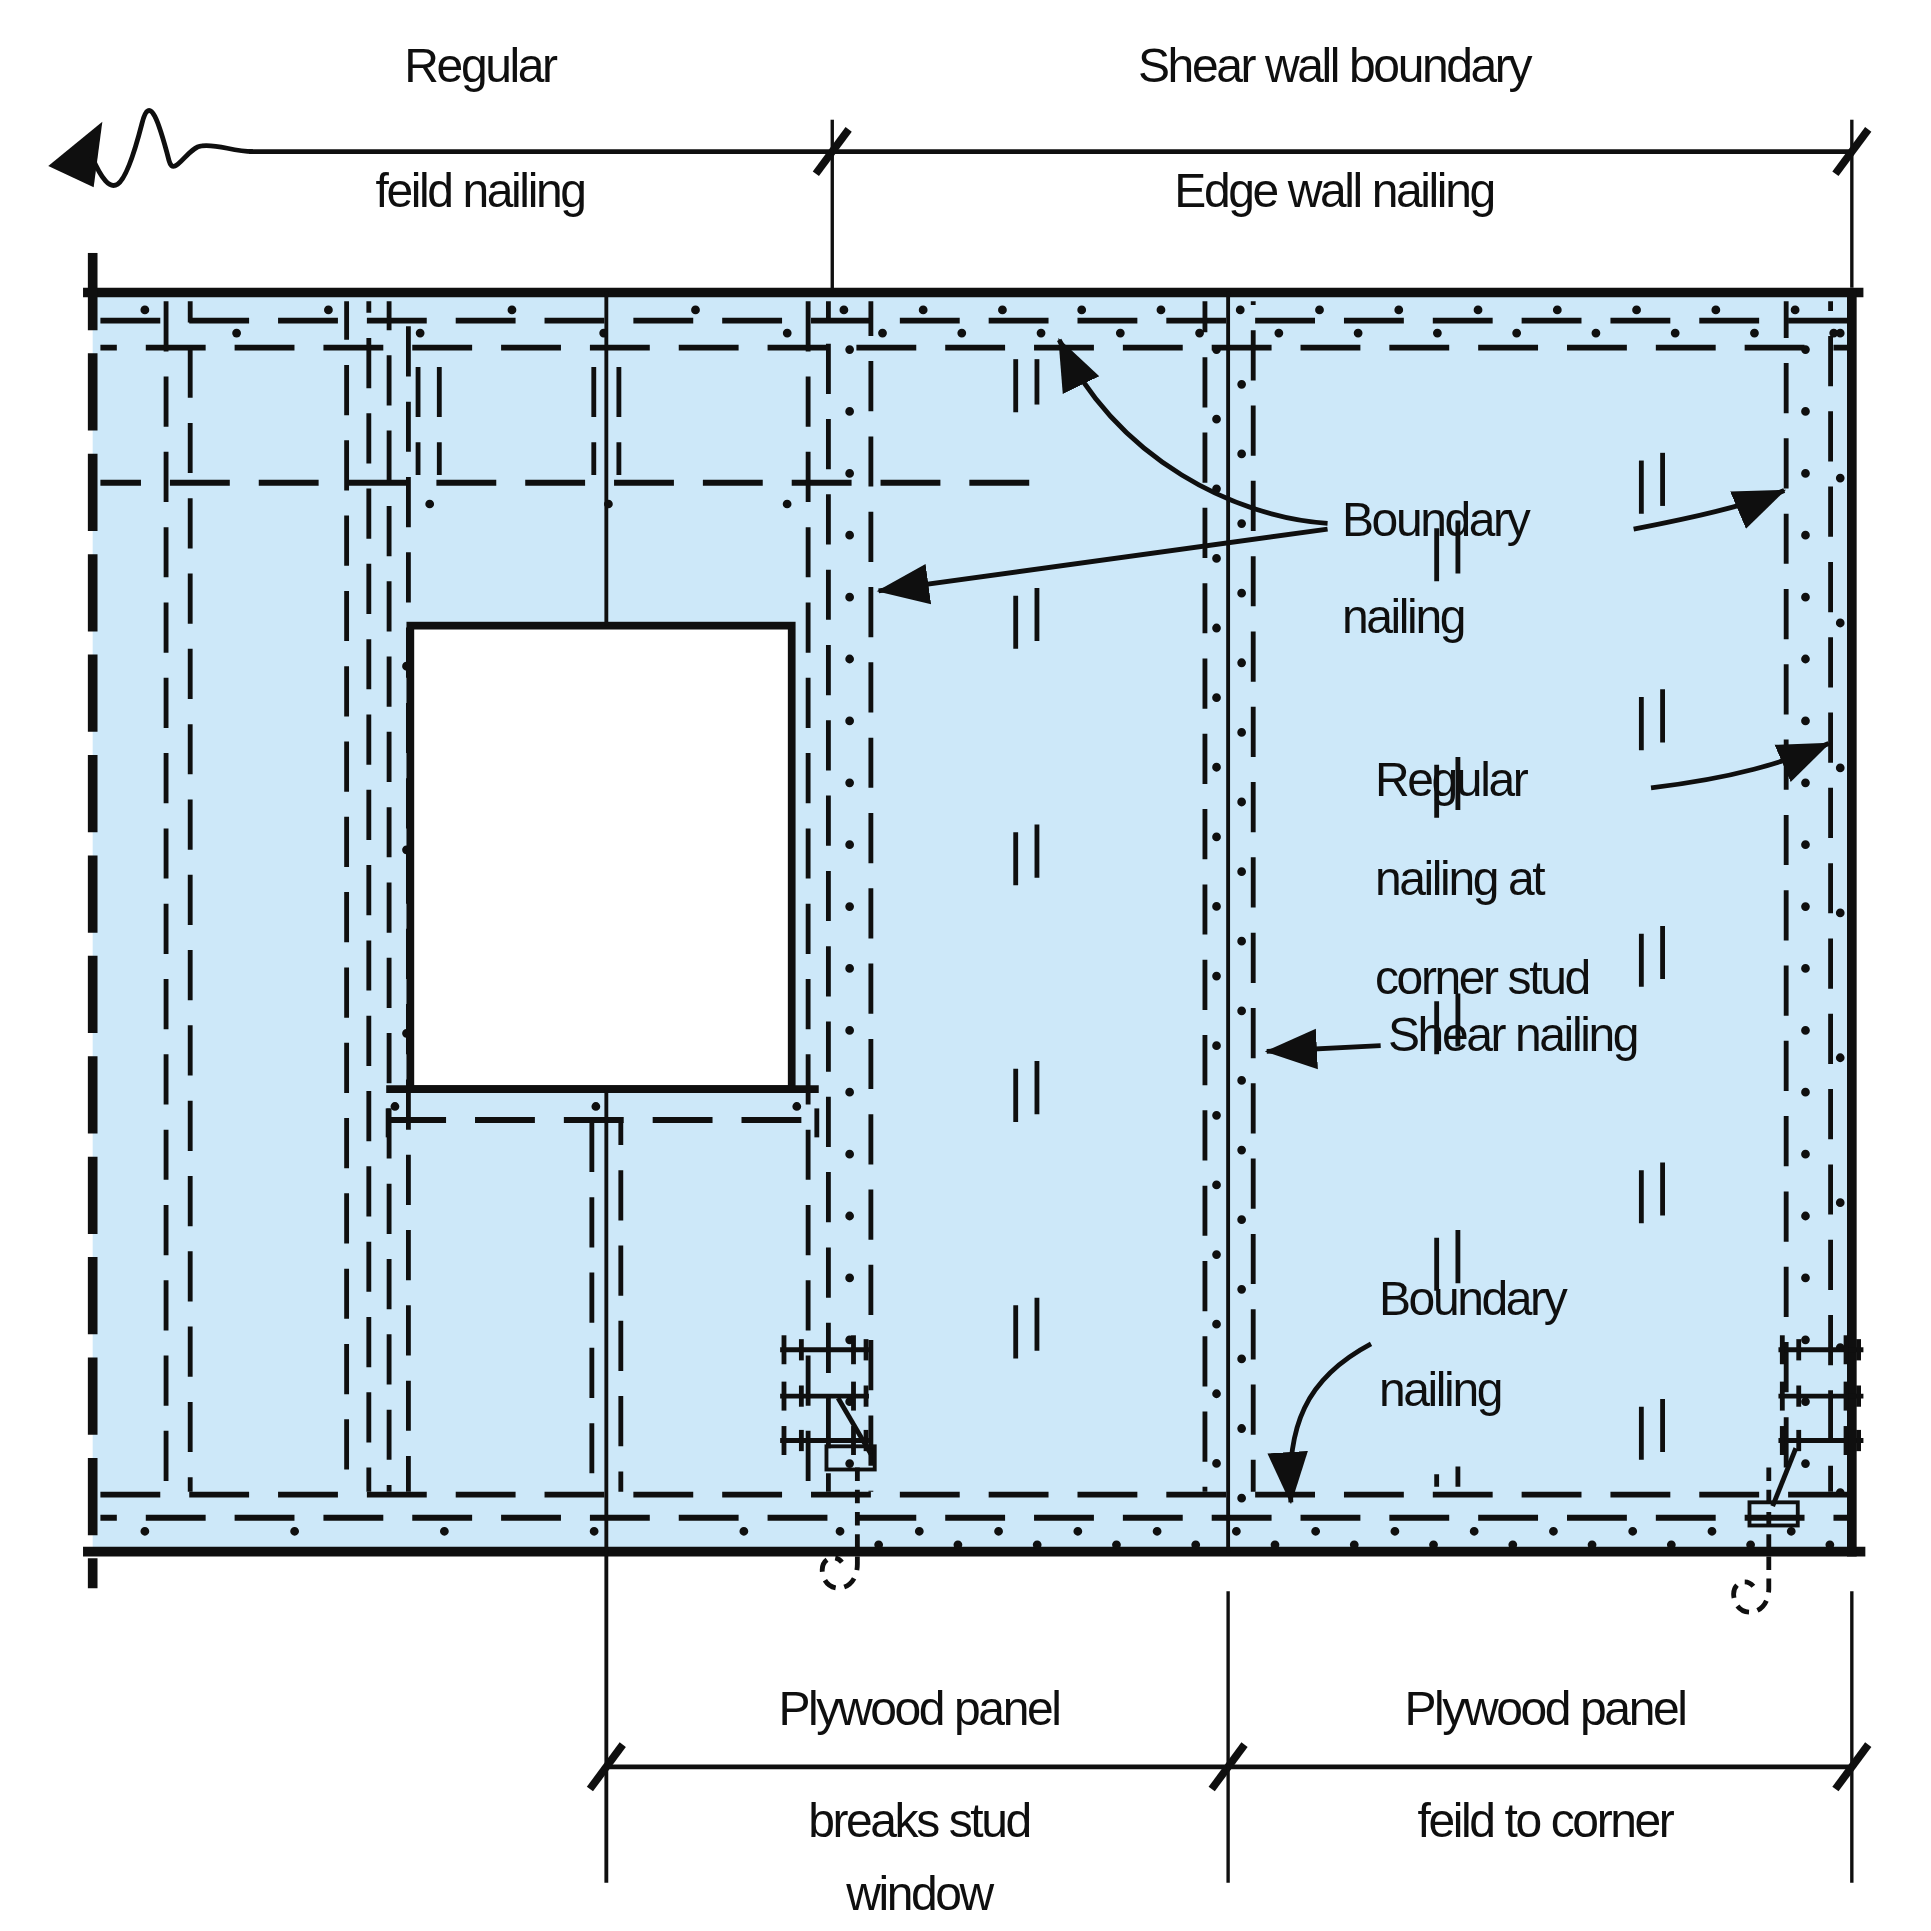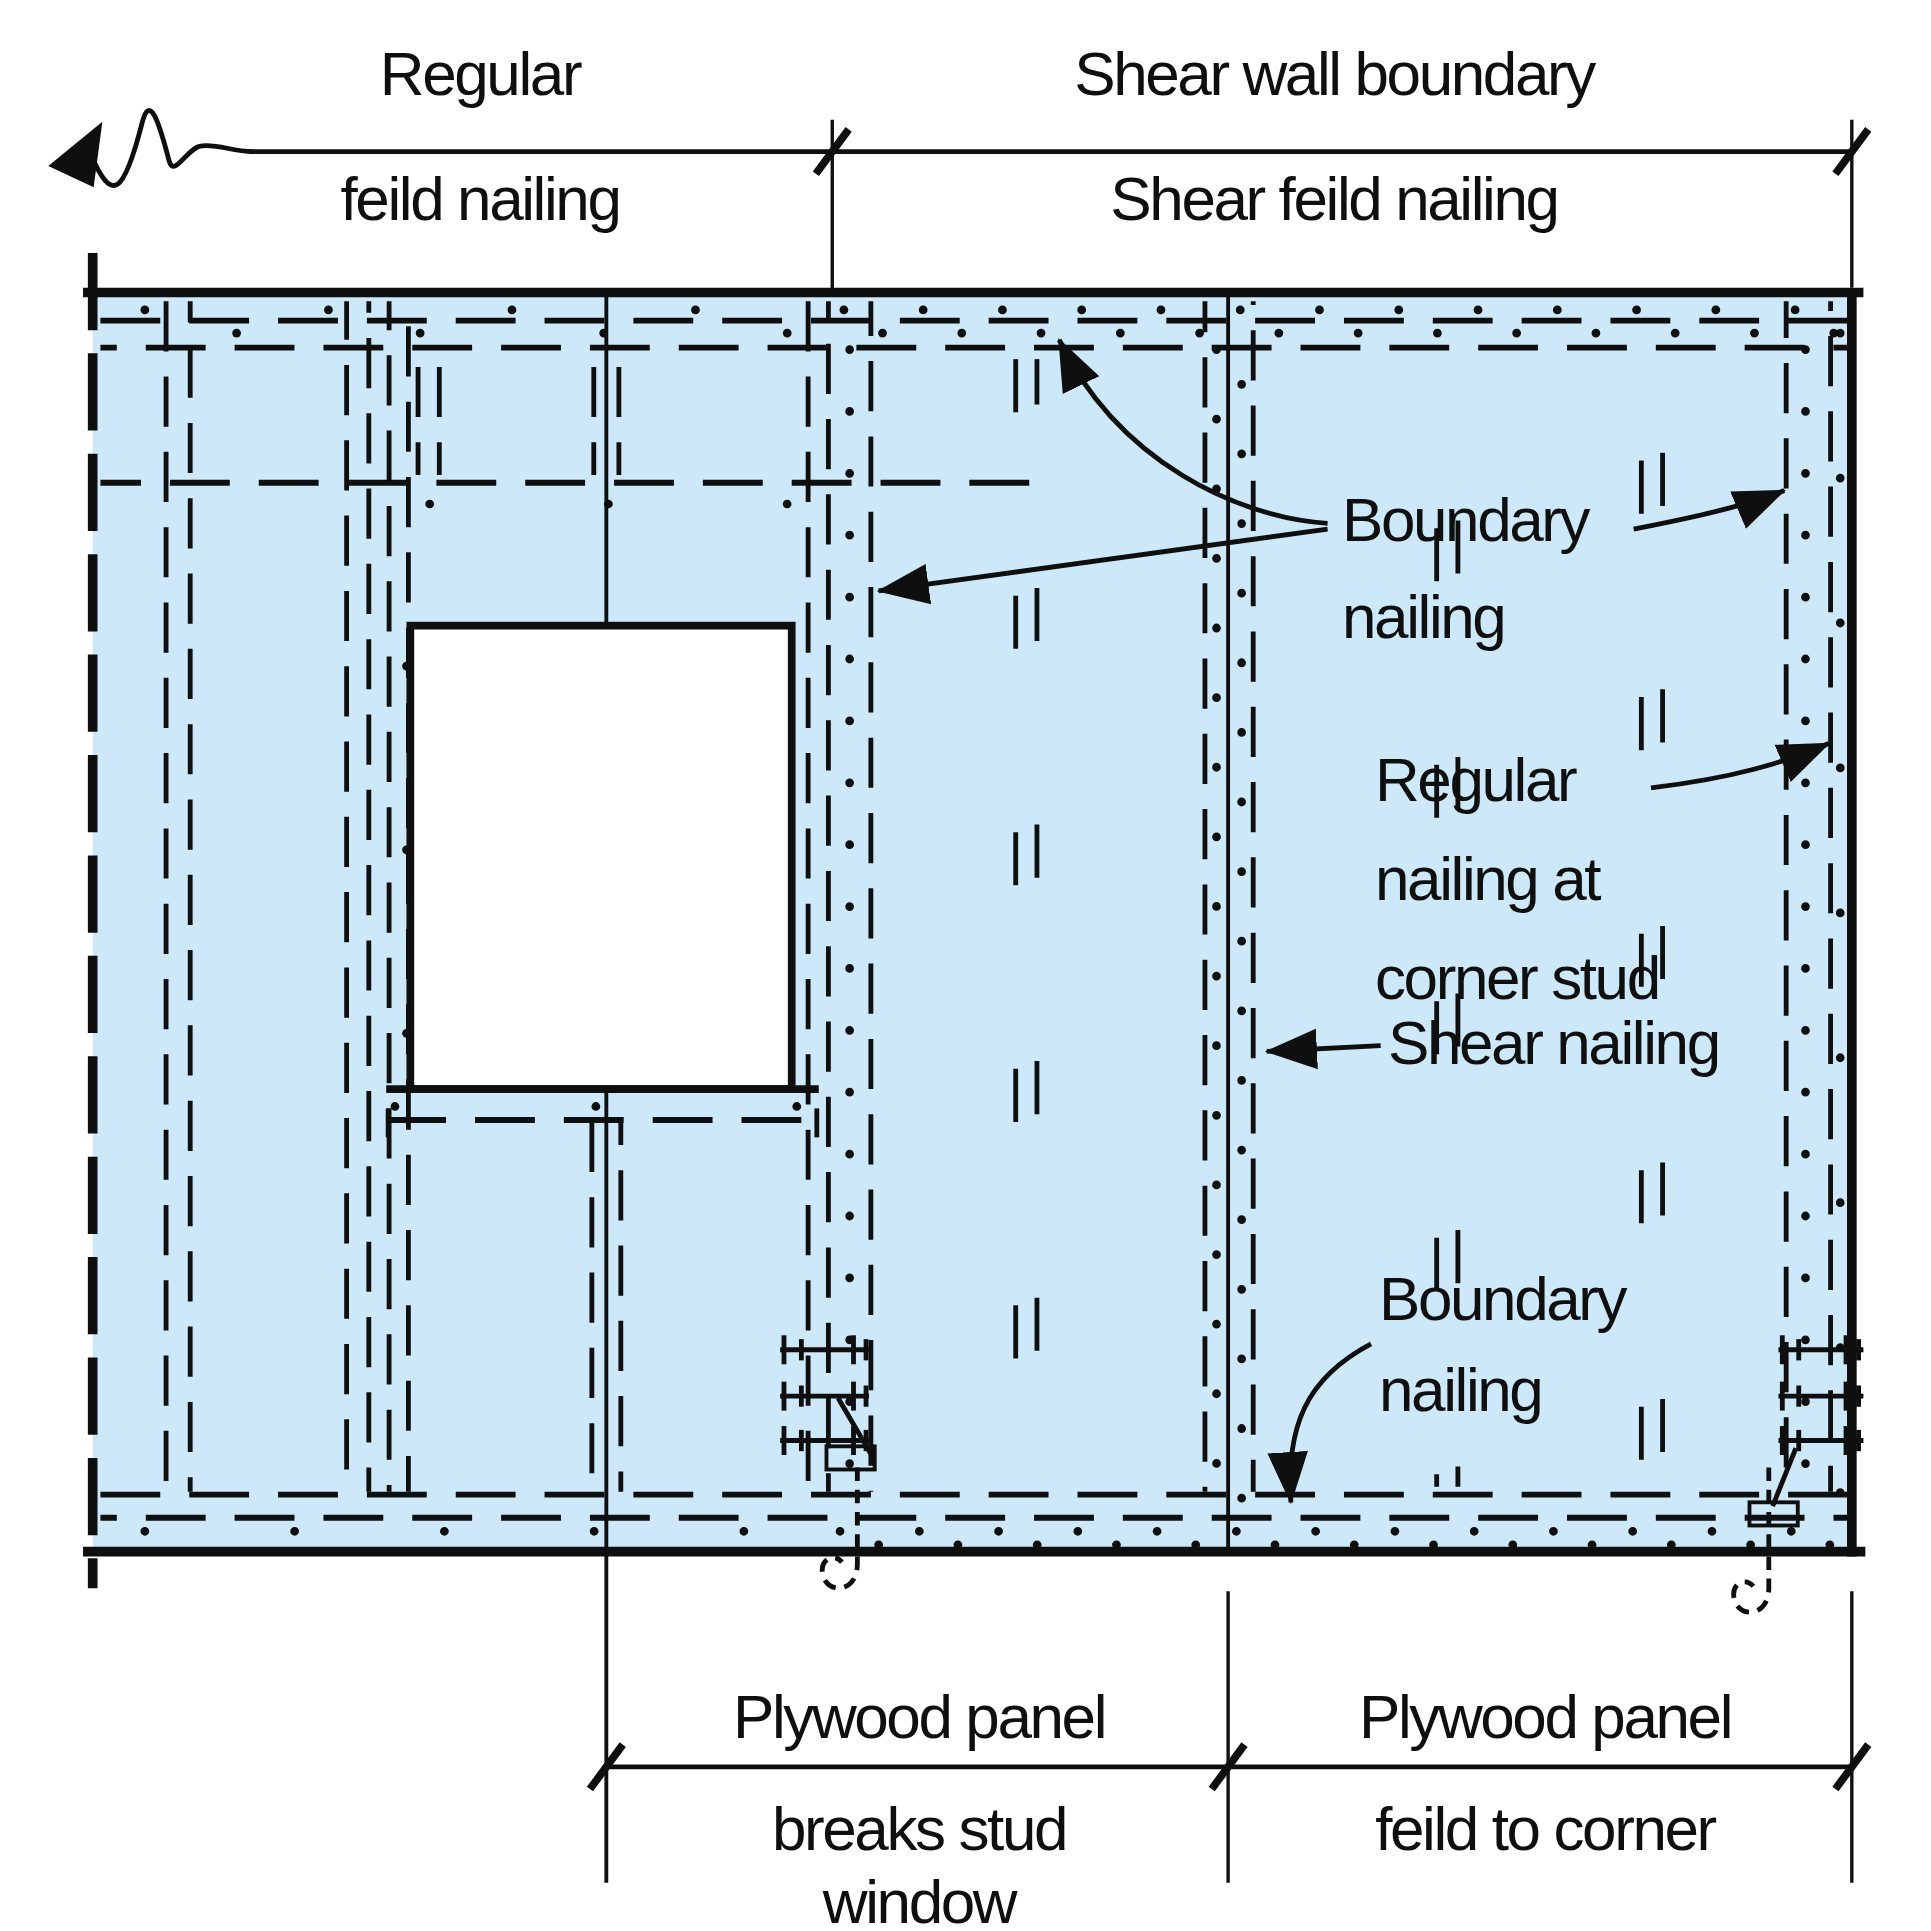--- a/index.html
+++ b/index.html
@@ -2,21 +2,21 @@
 <html><head>
 <meta charset="utf-8">
 <style>
   html,body{margin:0;padding:0;background:#ffffff;}
   #stage{
     position:relative;width:1931px;height:1931px;overflow:hidden;
     font-family:"Liberation Sans",sans-serif;background:#ffffff;
   }
   #linework{position:absolute;left:0;top:0;width:1931px;height:1931px;}
   .lbl{
-    position:absolute;font-size:62px;line-height:1.05;color:#0f0f0f;
+    position:absolute;font-size:48px;line-height:1.05;color:#0f0f0f;
     letter-spacing:-2.4px;white-space:pre-line;
   }
   .c{transform:translateX(-50%);text-align:center;}
   .lh100{line-height:97px;}
   .lh103{line-height:99px;}
   .lh94{line-height:91px;}
   
   .ink{stroke:#0f0f0f;}
   .thick{stroke-width:10;}
   .thin{stroke-width:4;}
@@ -202,21 +202,21 @@
       <path class="arr" d="M1692,548 C1760,535 1815,522 1848,508"></path>
       <path class="arr" d="M1710,816 C1795,806 1848,790 1894,770"></path>
       <path class="arr" d="M1430,1083 L1312,1089"></path>
       <path class="arr" d="M1420,1392 C1352,1428 1332,1478 1337,1556"></path>
     </g>
   </svg>
 
   <div class="lbl c" style="left:480px;top:41px">Regular</div>
   <div class="lbl c" style="left:480px;top:166px">feild nailing</div>
   <div class="lbl c" style="left:1334px;top:41px">Shear wall boundary</div>
-  <div class="lbl c" style="left:1334px;top:166px">Shear feild nailing</div>
+  <div class="lbl c" style="left:1334px;top:166px">Edge wall nailing</div>
 
   <div class="lbl lh100" style="left:1342px;top:471px">Boundary
 nailing</div>
   <div class="lbl lh103" style="left:1375px;top:730px">Regular
 nailing at
 corner stud</div>
   <div class="lbl" style="left:1388px;top:1010px">Shear nailing</div>
   <div class="lbl lh94" style="left:1379px;top:1253px">Boundary
 nailing</div>
 

